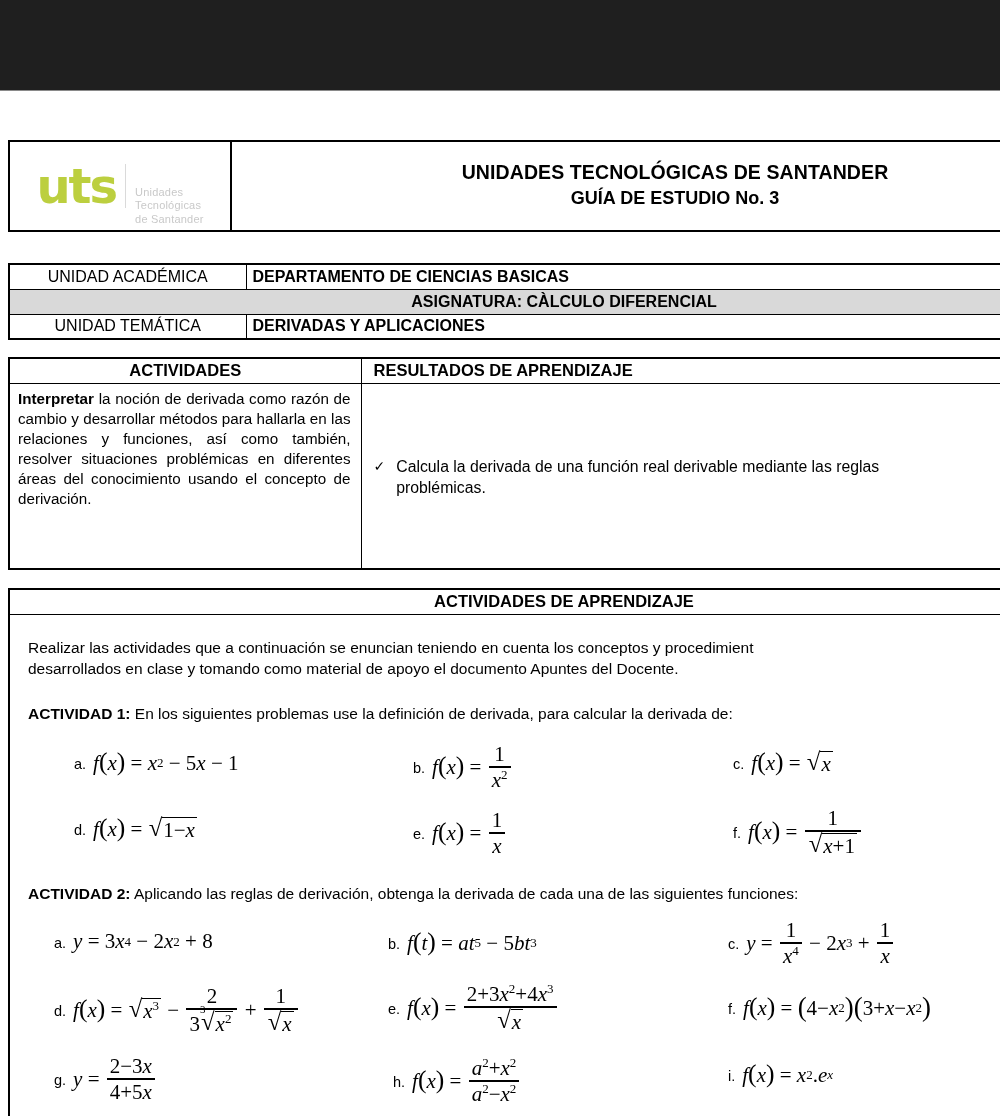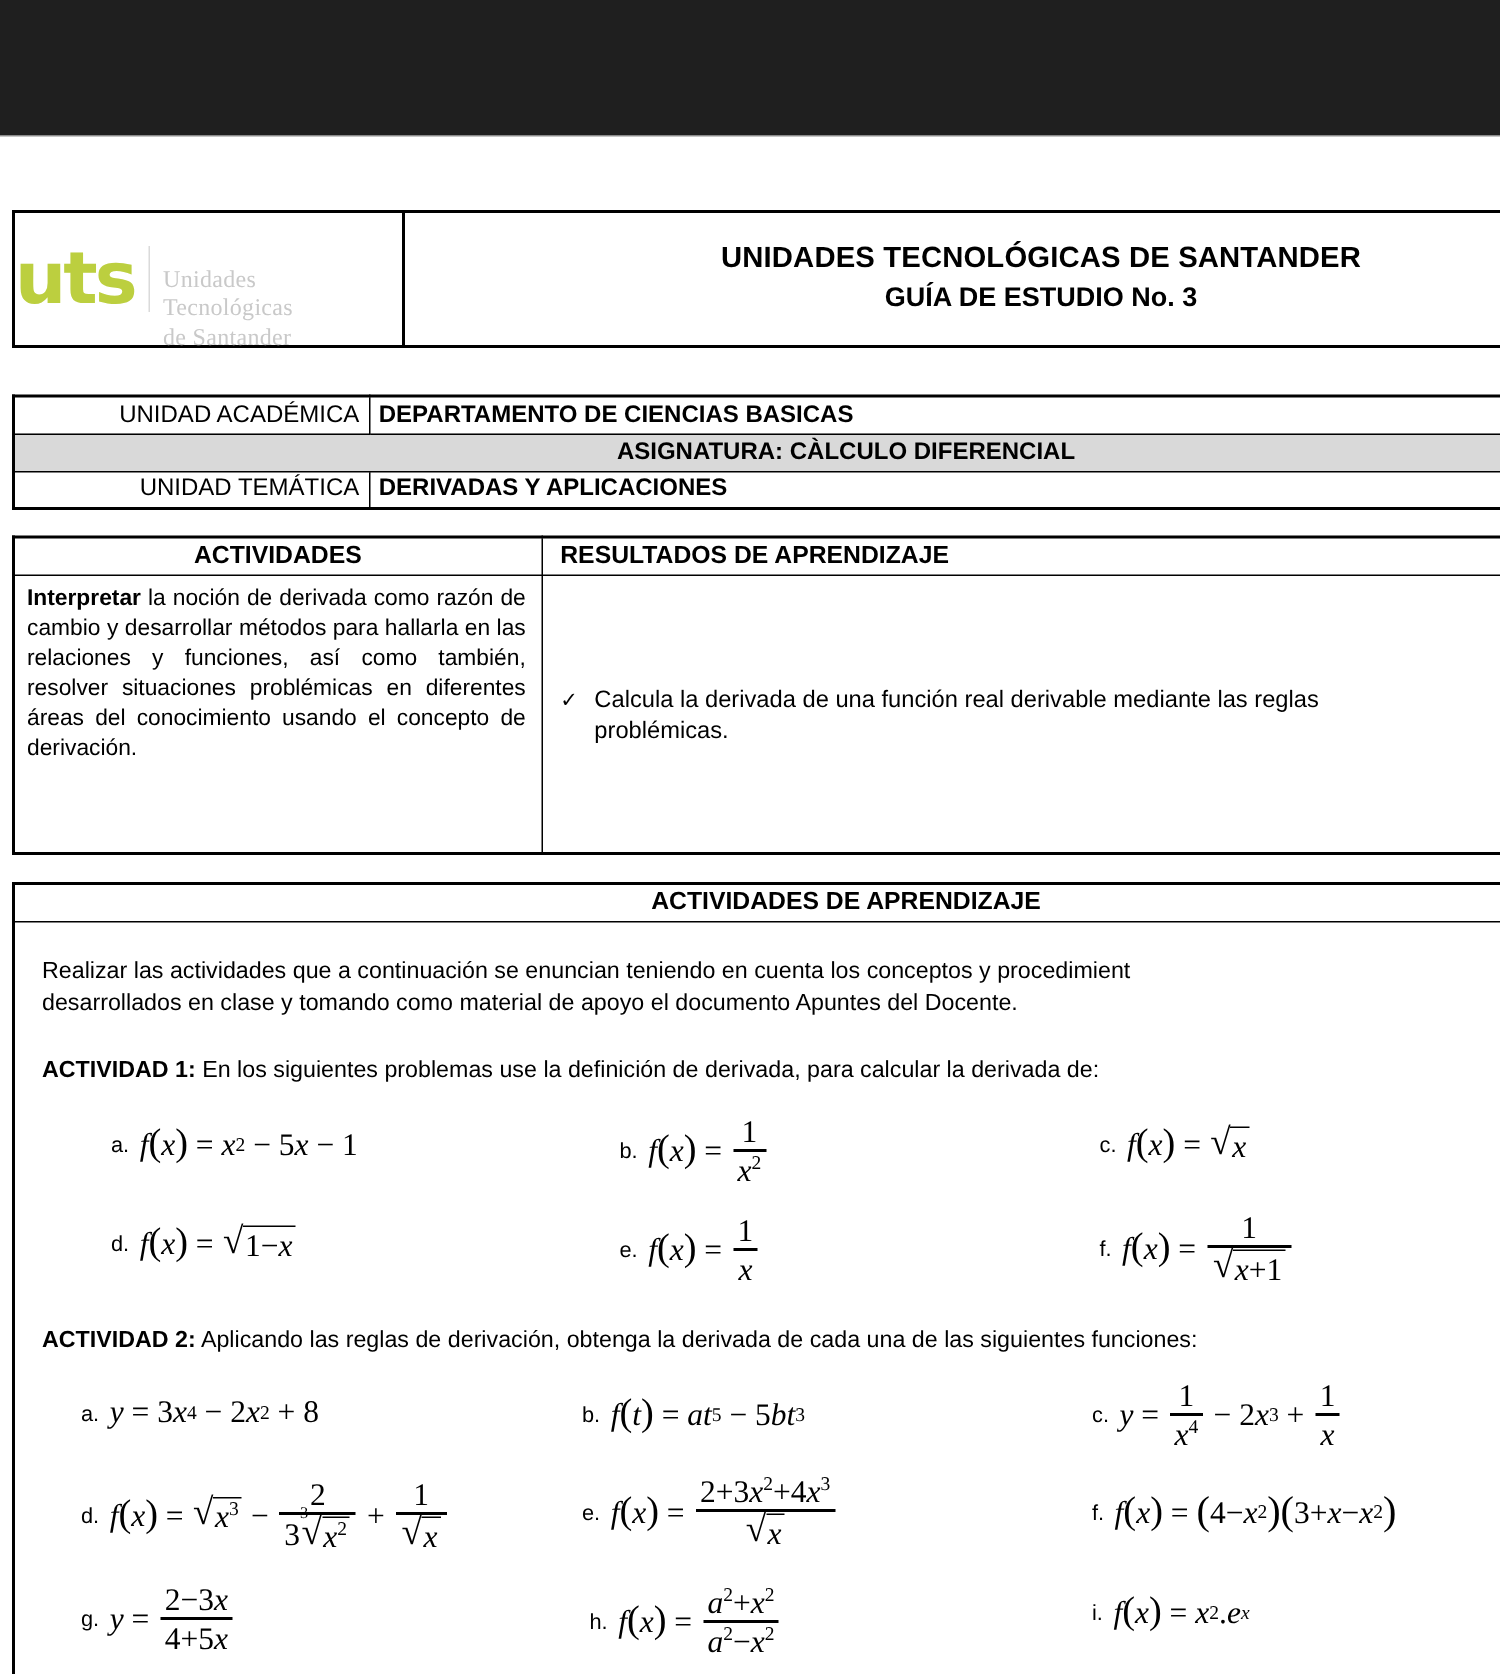--- a/index.html
+++ b/index.html
@@ -31,38 +31,38 @@
 
   
   .hdr-table {
     position: absolute; left: 8px; top: 49px;
     width: 1112px; height: 92px;
     border: 2px solid #000;
     display: flex;
     background: #fff;
   }
   .hdr-logo-cell {
-    width: 260px;
+    width: 222px;
     border-right: 2px solid #000;
-    display: flex; align-items: center; justify-content: flex-start;
+    display: flex; align-items: center; justify-content: center;
     flex: none;
   }
   .logo-wrap { display: flex; align-items: center; gap: 9px; }
   .logo-uts {
     font-family: "DejaVu Sans", sans-serif;
     font-weight: bold;
     font-size: 48px;
     line-height: 1;
     letter-spacing: -2px;
     color: #bccf3f;
   }
   .logo-div { width: 1px; height: 44px; background: #dadada; }
   .logo-sub {
-    font-family: Liberation Serif, serif;
-    font-size: 16px;
+    font-family: Liberation Sans, sans-serif;
+    font-size: 11px;
     line-height: 1.22;
     color: #c9c9c9;
     letter-spacing: .2px;
     white-space: nowrap;
     margin-top: 40px;
   }
   .hdr-title-cell {
     flex: 1 1 auto;
     display: flex; flex-direction: column;
     align-items: center; justify-content: center;
@@ -86,21 +86,21 @@
     background: #fff;
   }
   .info-table td {
     border: 1.5px solid #000;
     padding: 1px 6px;
     height: 25px;
     vertical-align: middle;
   }
   .info-label {
     width: 237px;
-    text-align: right;
+    text-align: center;
     font-size: 16px;
     color: #000;
     white-space: nowrap;
   }
   .info-value {
     font-size: 16px; font-weight: bold; color: #000;
     padding-left: 11px;
     white-space: nowrap;
   }
   .info-shade {

